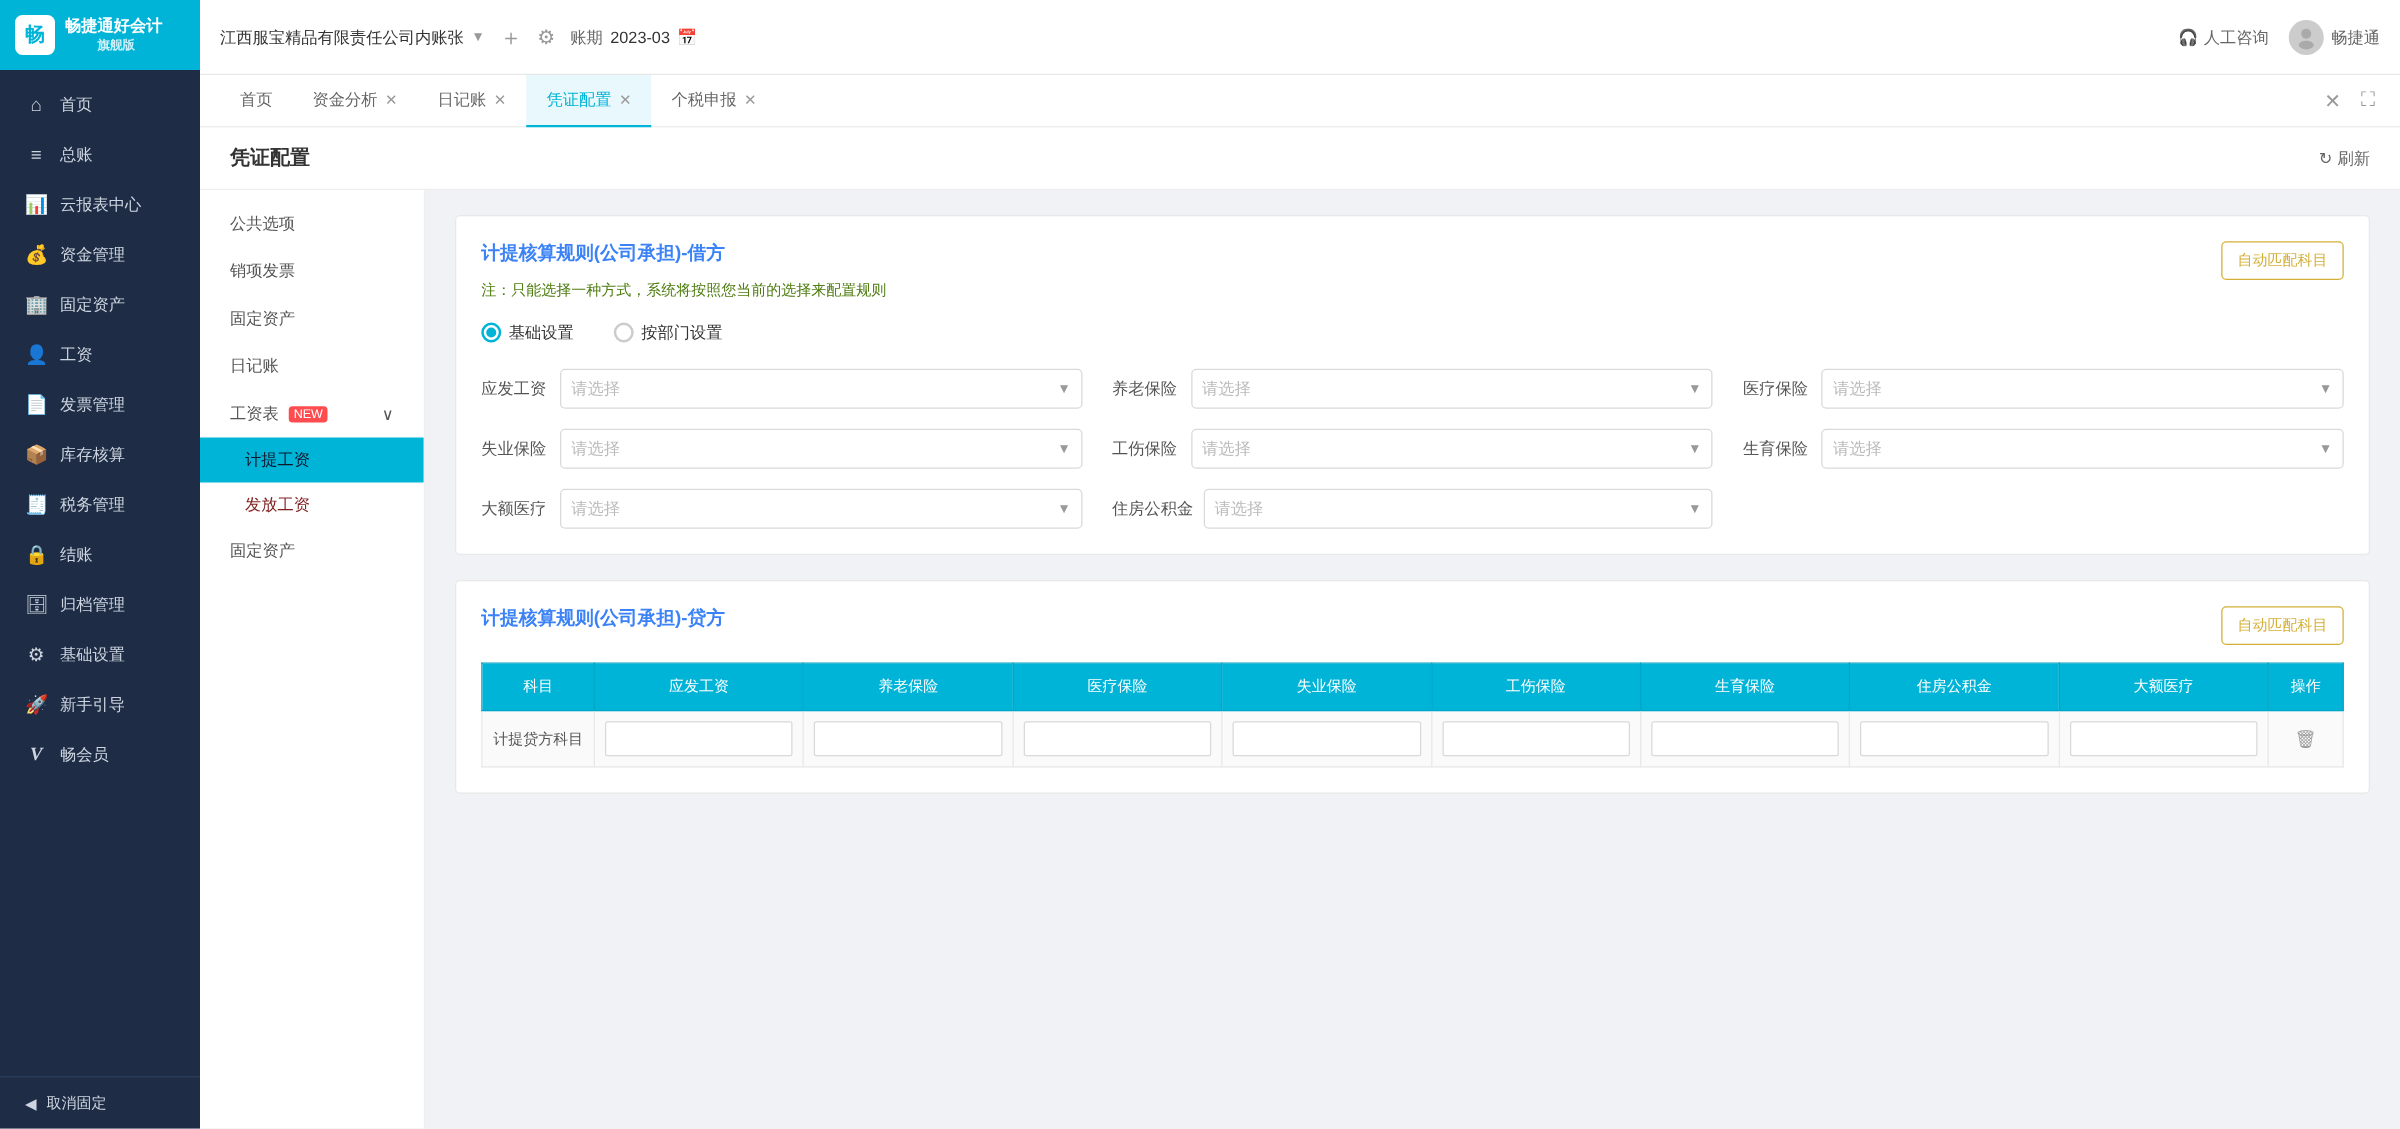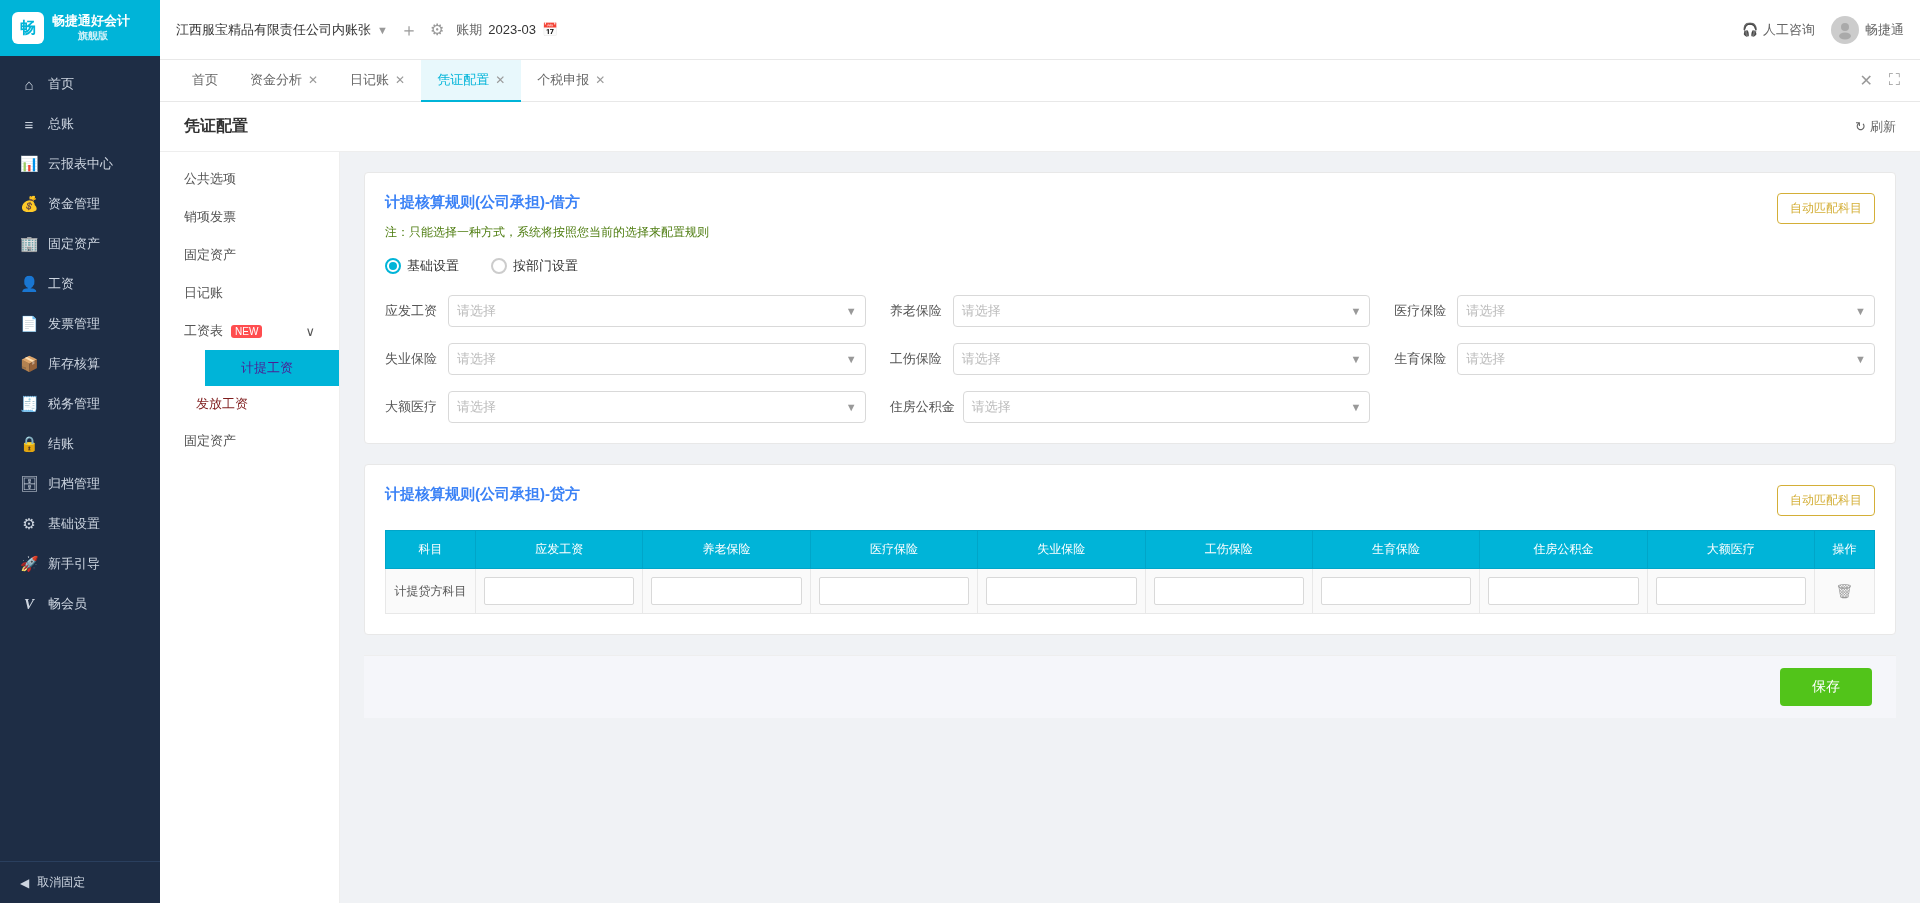--- a/index.html
+++ b/index.html
@@ -176,21 +176,21 @@
       padding: 1px 4px;
       border-radius: 3px;
       margin-left: 4px;
     }
     .left-menu-sub-item {
       padding: 9px 24px 9px 36px;
       font-size: 13px;
       color: #7f1d1d;
       cursor: pointer;
     }
-    .left-menu-sub-item.active { background: #00b4d8; color: #4c1d95; margin-left: 45px; }
+    .left-menu-sub-item.active { background: #00b4d8; color: #0f172a; }
 
     
     .right-content { flex: 1; overflow-y: auto; padding: 20px 24px; }
 
     
     .section { background: white; border-radius: 4px; padding: 20px; margin-bottom: 20px; border: 1px solid #e8e8e8; }
     .section-title { font-size: 15px; font-weight: 600; color: #3b82f6; margin-bottom: 12px; }
     .section-note { color: #4d7c0f; font-size: 12px; margin-bottom: 16px; }
 
     
@@ -590,18 +590,15 @@
               <td><input type="text" class="table-input" value="" style=""></td>
               <td><input type="text" class="table-input" value="" style=""></td>
               <td>
                 <span class="delete-btn">🗑</span>
               </td>
             </tr>
           </tbody>
         </table>
       </div>
 
-      <div class="save-bar">
-        <button class="save-btn">保存</button>
-      </div>
     </div>
   </div>
 </div>
 
 </body></html>

